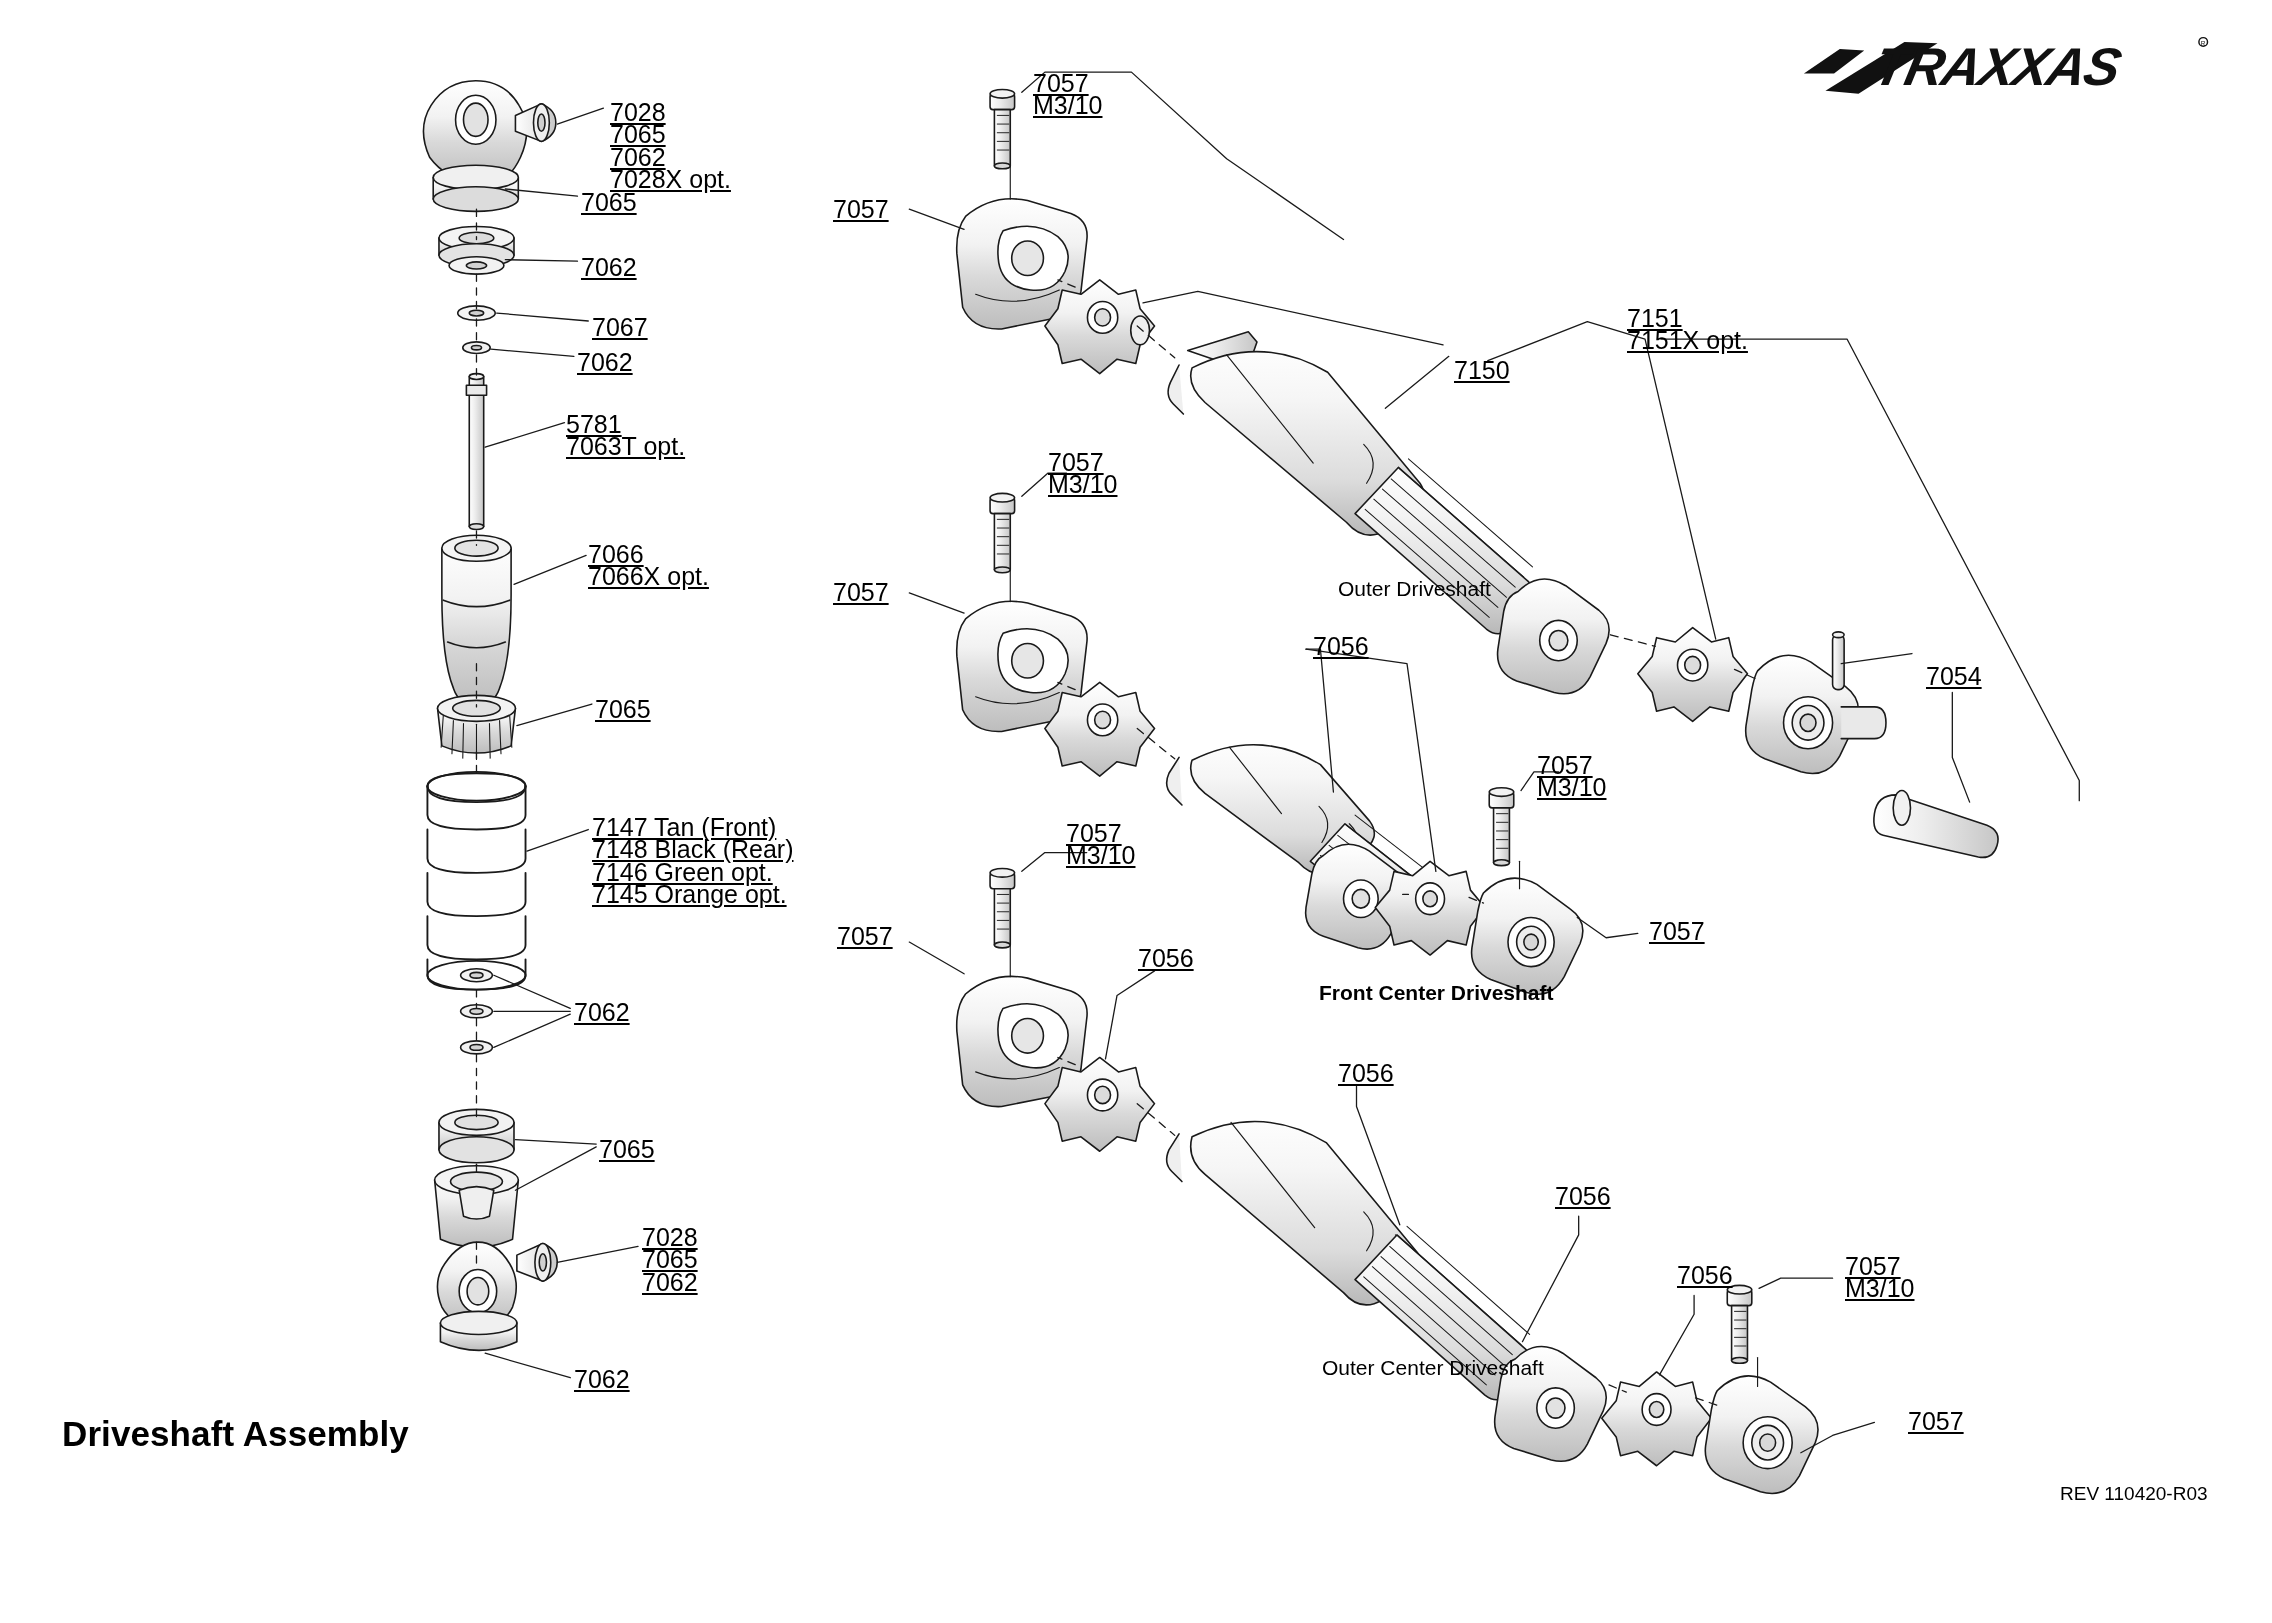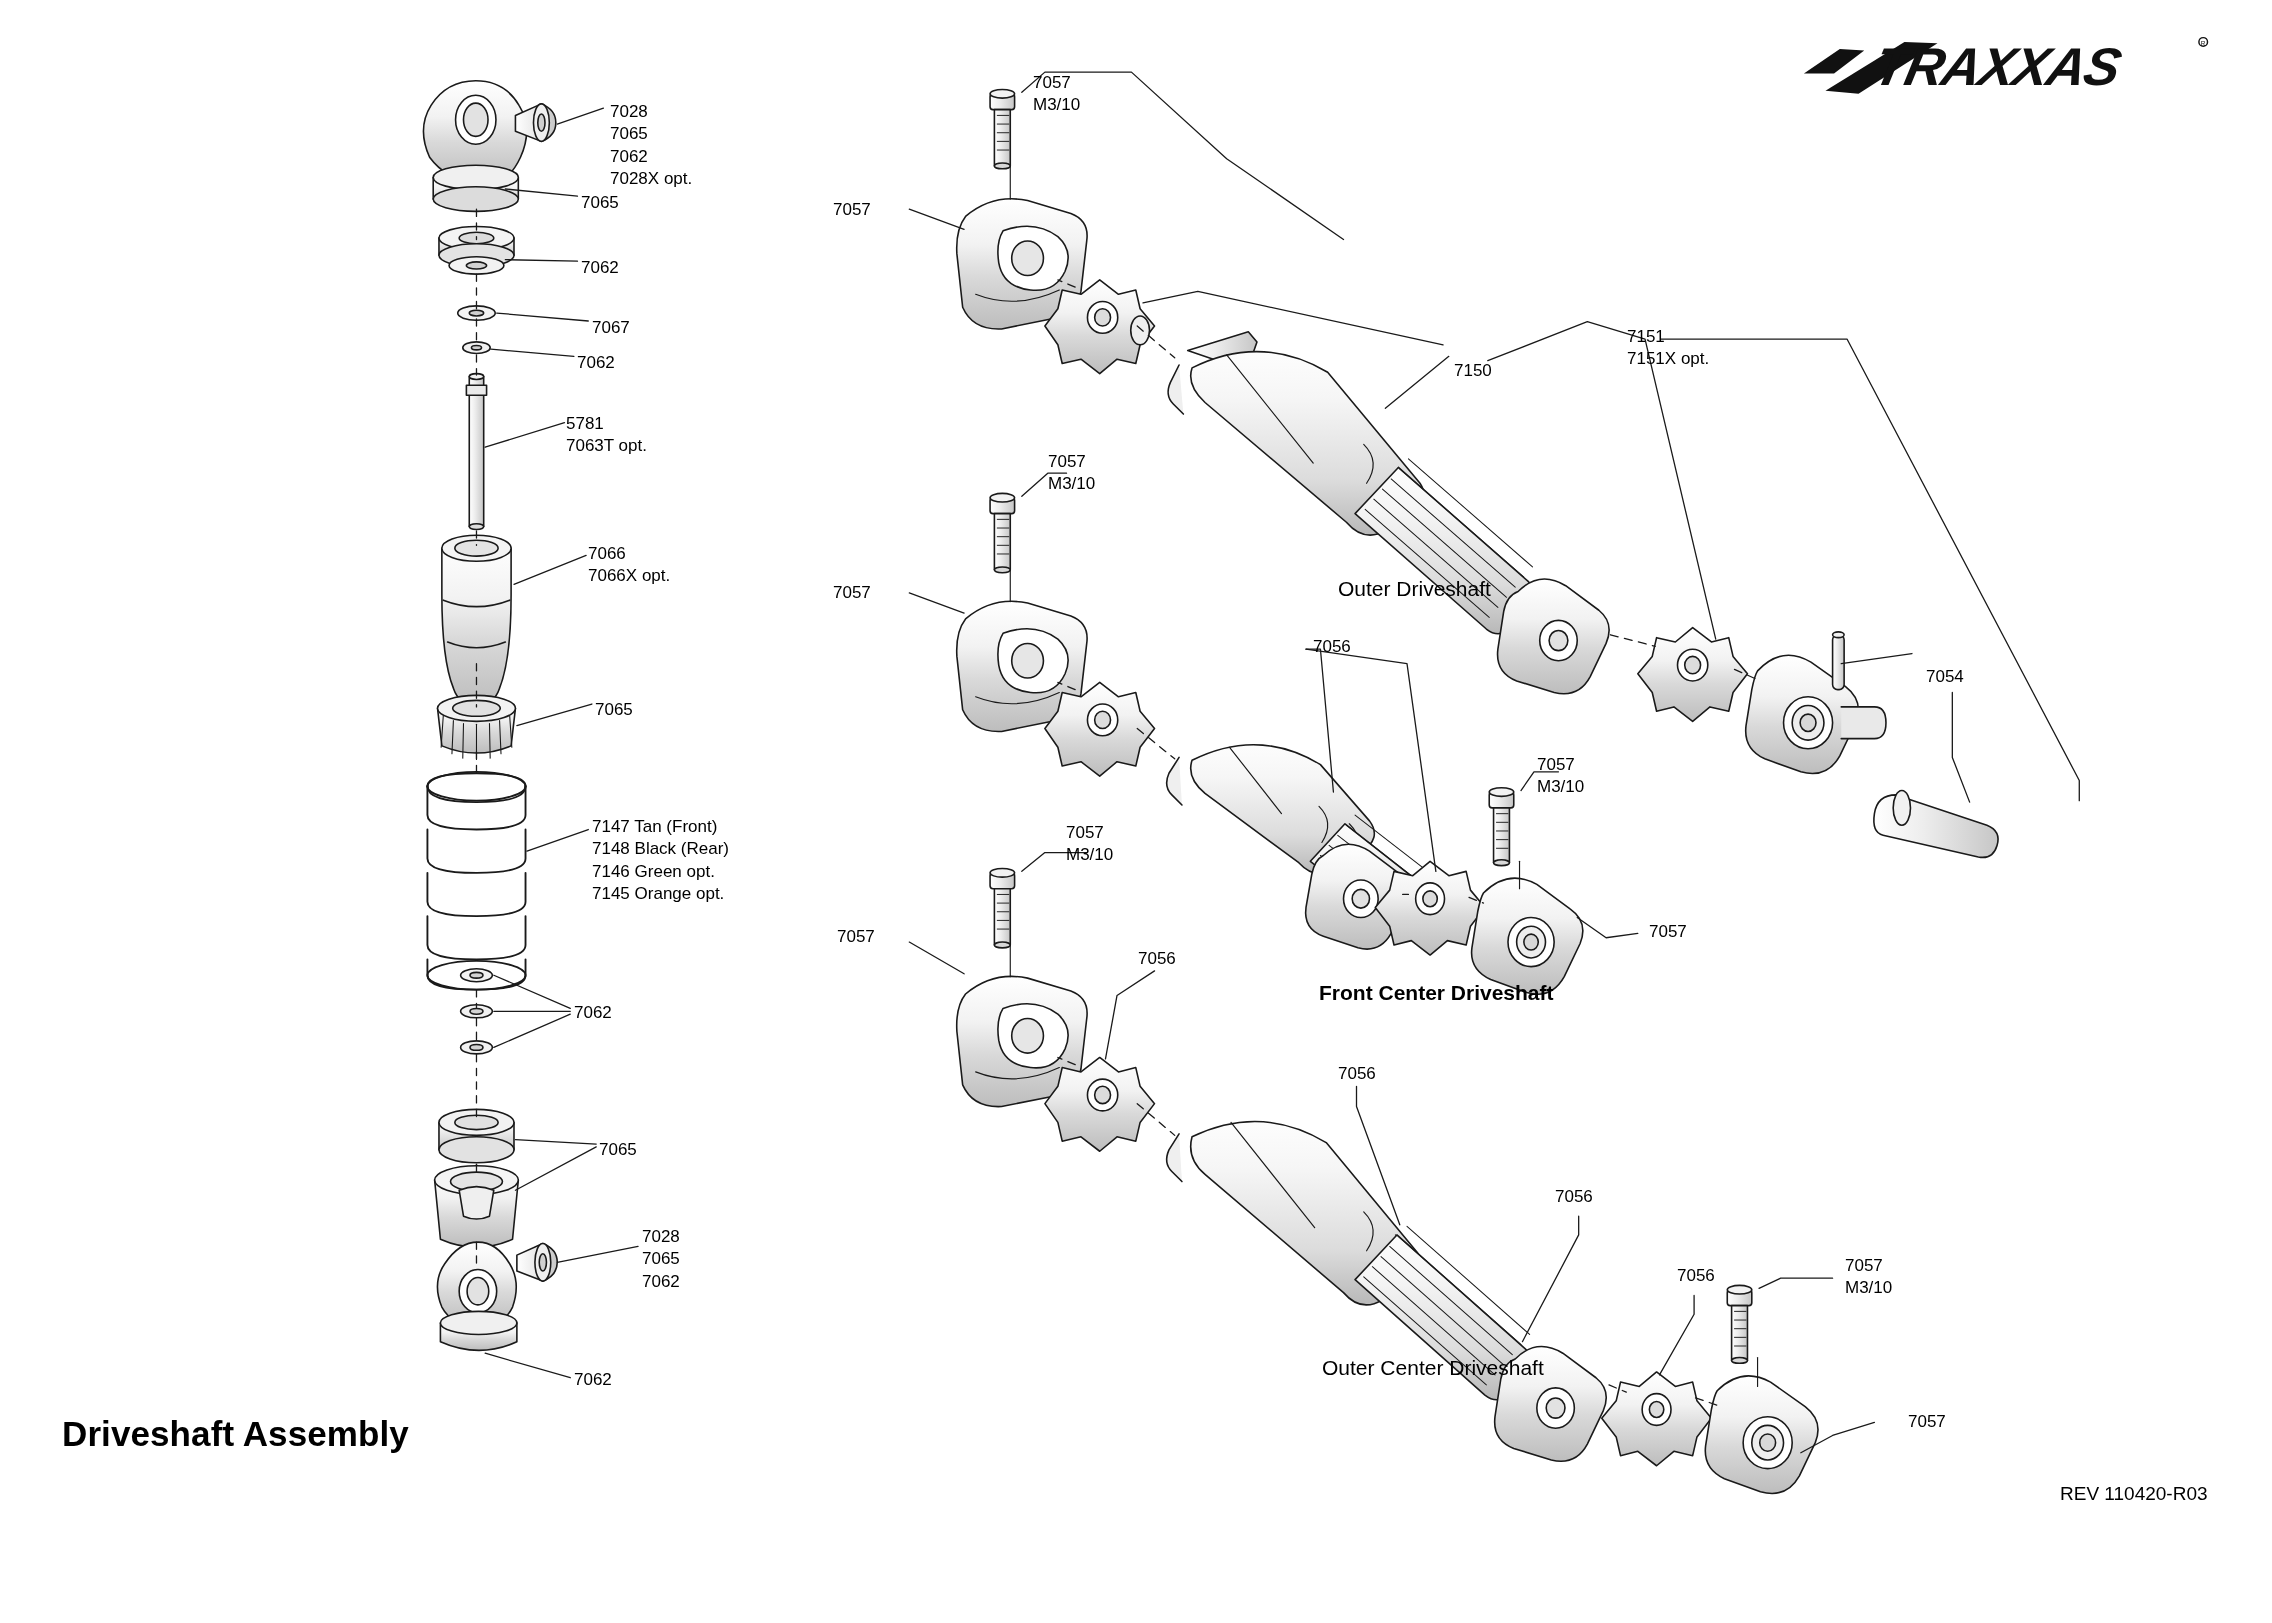--- a/index.html
+++ b/index.html
@@ -22,24 +22,25 @@
     height: 1623px;
   }
   svg.art {
     position: absolute;
     left: 0; top: 0;
     width: 2273px;
     height: 1623px;
   }
   .lbl {
     position: absolute;
-    font-size: 17px;
+    font-size: 25px;
     line-height: 23px;
     white-space: pre;
     color: #000;
+    text-decoration: underline;
   }
   .lbl.multi { line-height: 22.4px; }
   .sec-title {
     position: absolute;
     font-size: 21px;
     white-space: pre;
     color: #000;
   }
   .assembly-title {
     position: absolute;
@@ -582,21 +583,21 @@
   <div class="lbl" style="left:599px; top:1138px;">7065</div>
   <div class="lbl multi" style="left:642px; top:1226px;">7028
 7065
 7062</div>
   <div class="lbl" style="left:574px; top:1368px;">7062</div>
 
   <div class="lbl multi" style="left:1033px; top:72px;">7057
 M3/10</div>
   <div class="lbl" style="left:833px; top:198px;">7057</div>
   <div class="lbl" style="left:1454px; top:359px;text-align:center;">7150</div>
-  <div class="lbl multi" style="left:1627px; top:307px;margin-top:19px;">7151
+  <div class="lbl multi" style="left:1627px; top:307px;">7151
 7151X opt.</div>
   <div class="lbl" style="left:1926px; top:665px;">7054</div>
 
   <div class="lbl multi" style="left:1048px; top:451px;">7057
 M3/10</div>
   <div class="lbl" style="left:833px; top:581px;">7057</div>
   <div class="lbl" style="left:1313px; top:635px;">7056</div>
   <div class="lbl multi" style="left:1537px; top:754px;">7057
 M3/10</div>
   <div class="lbl" style="left:1649px; top:920px;">7057</div>

